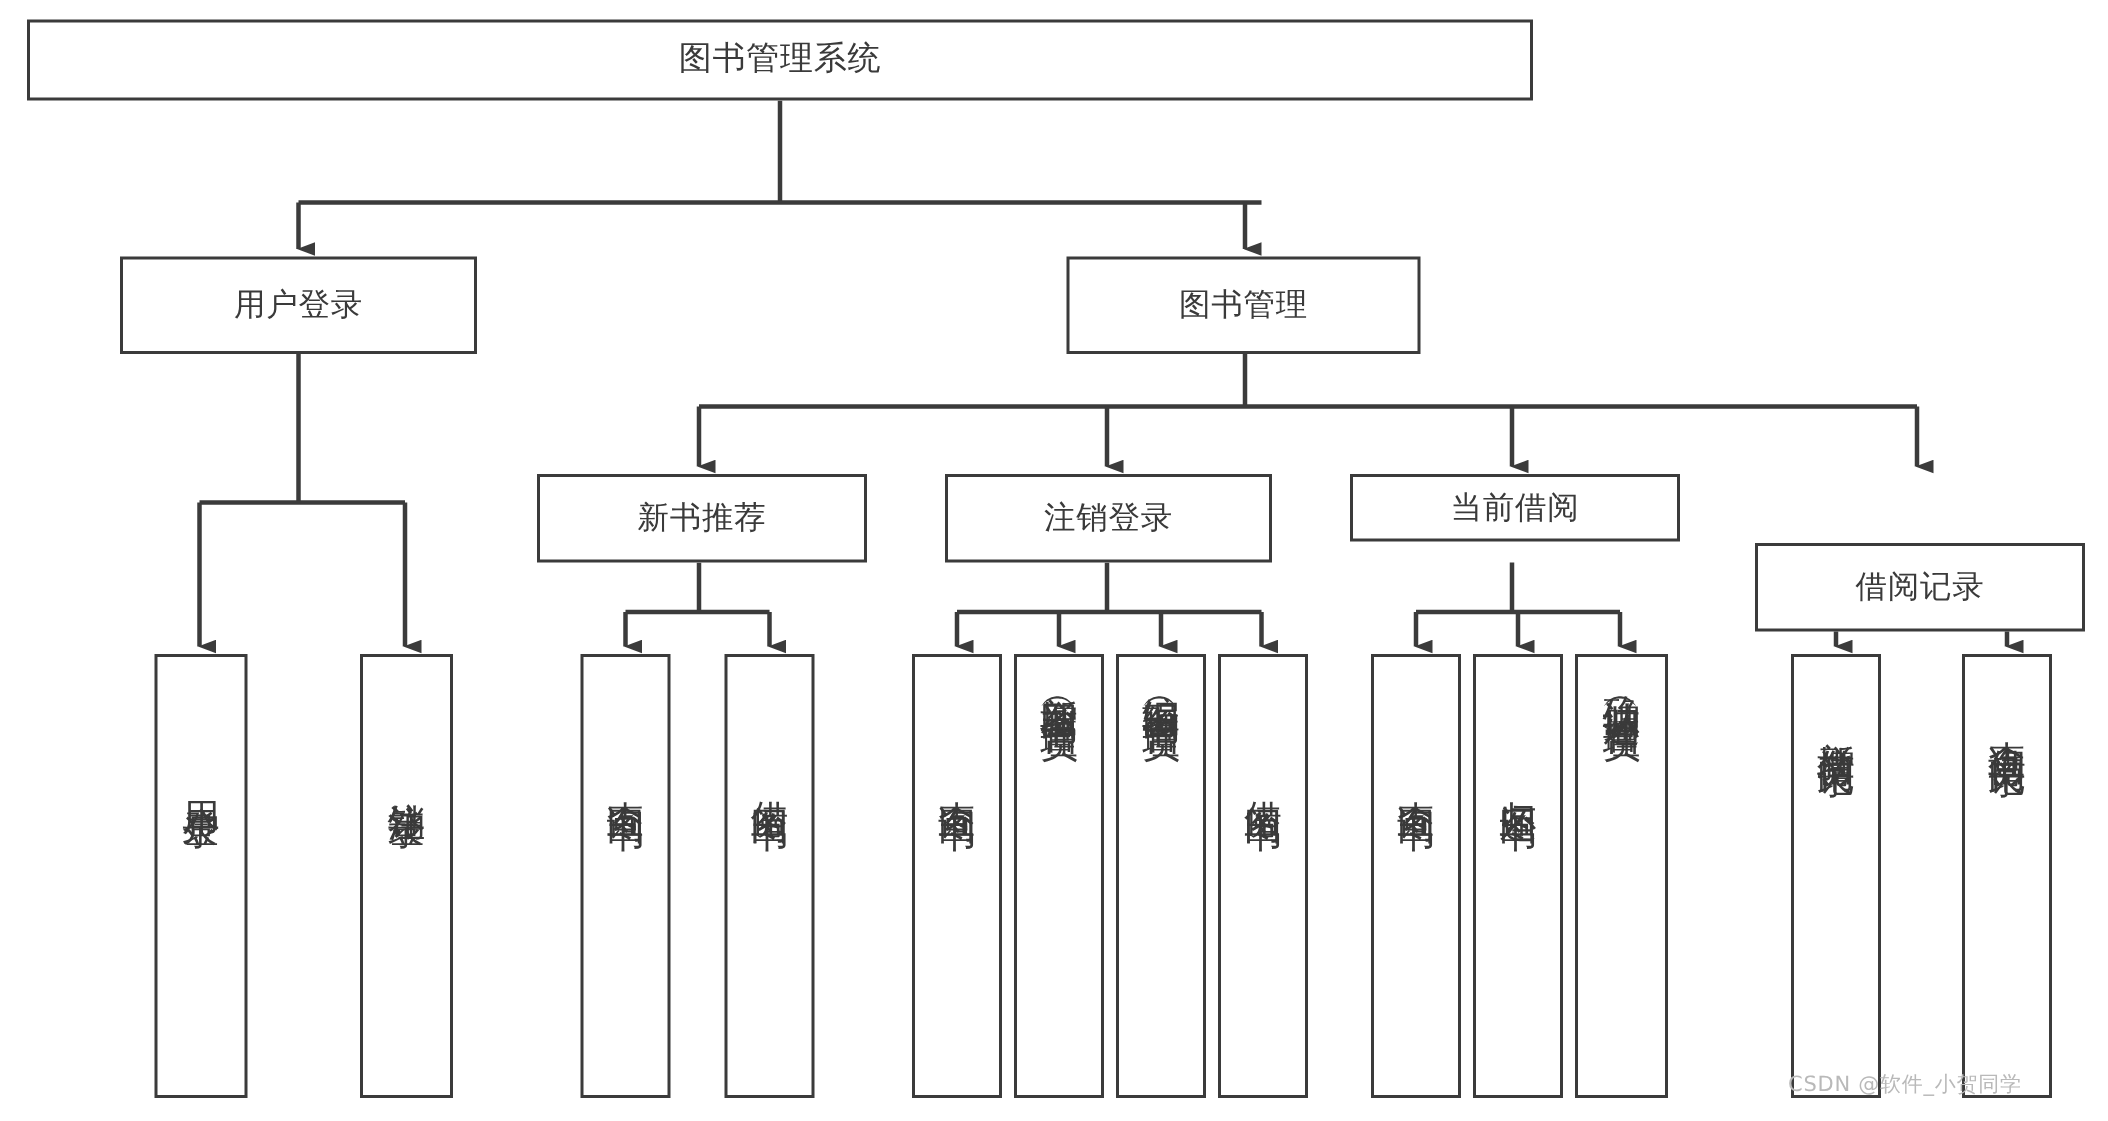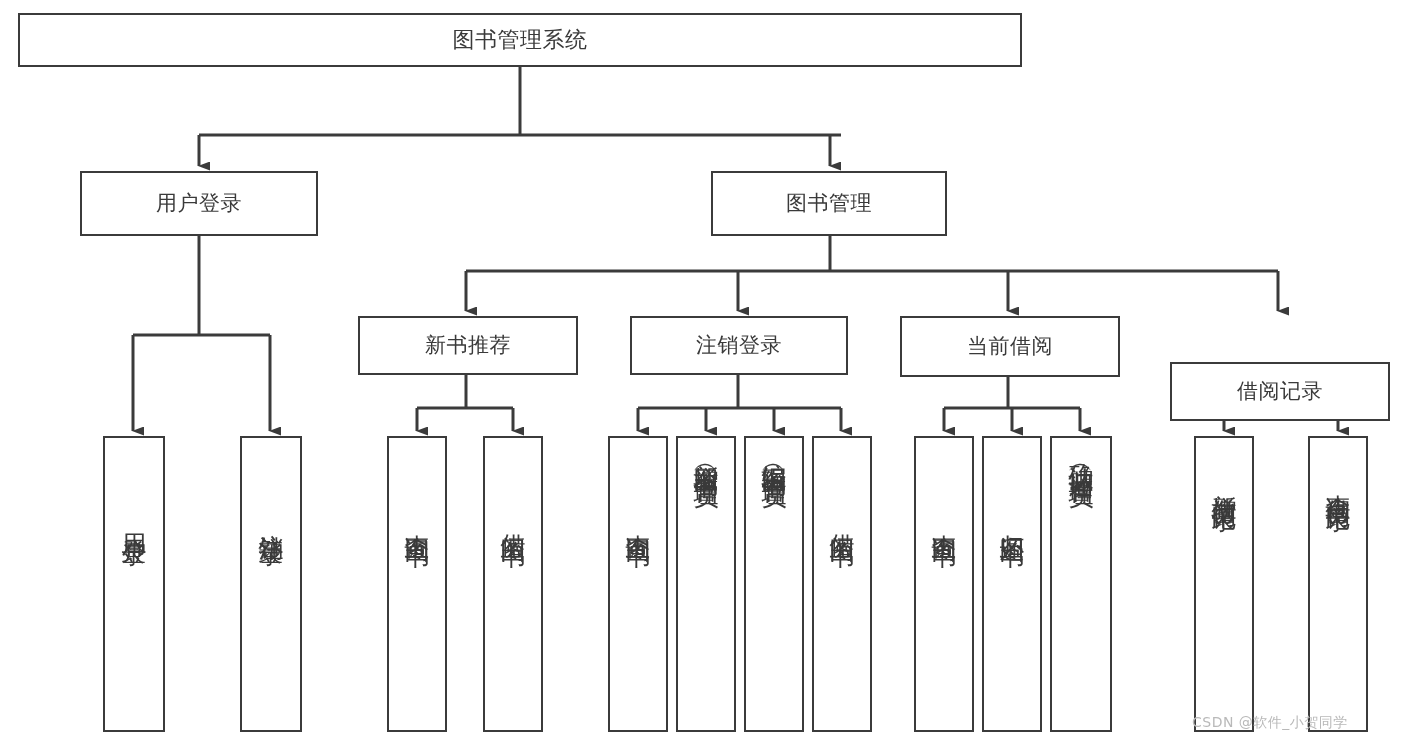--- a/index.html
+++ b/index.html
@@ -138,21 +138,21 @@
   </div>
 
   <div class="node-box h-node" style="left:711px; top:171px; width:236px; height:65px;">
     <span class="node-label">图书管理</span>
   </div>
 
   <div class="node-box h-node" style="left:630px; top:316px; width:218px; height:59px;">
     <span class="node-label">注销登录</span>
   </div>
 
-  <div class="node-box h-node" style="left:900px; top:316px; width:220px; height:61px;">
+  <div class="node-box h-node" style="left:900px; top:316px; width:220px; height:45px;">
     <span class="node-label">当前借阅</span>
   </div>
 
   <div class="node-box h-node" style="left:1170px; top:316px; width:220px; height:59px;margin-top:46px;">
     <span class="node-label">借阅记录</span>
   </div>
 
   <div class="node-box v-node" style="left:103px; top:436px; width:62px; height:296px; padding-top:76px;">
     <span class="node-label">用户登录</span>
   </div>

